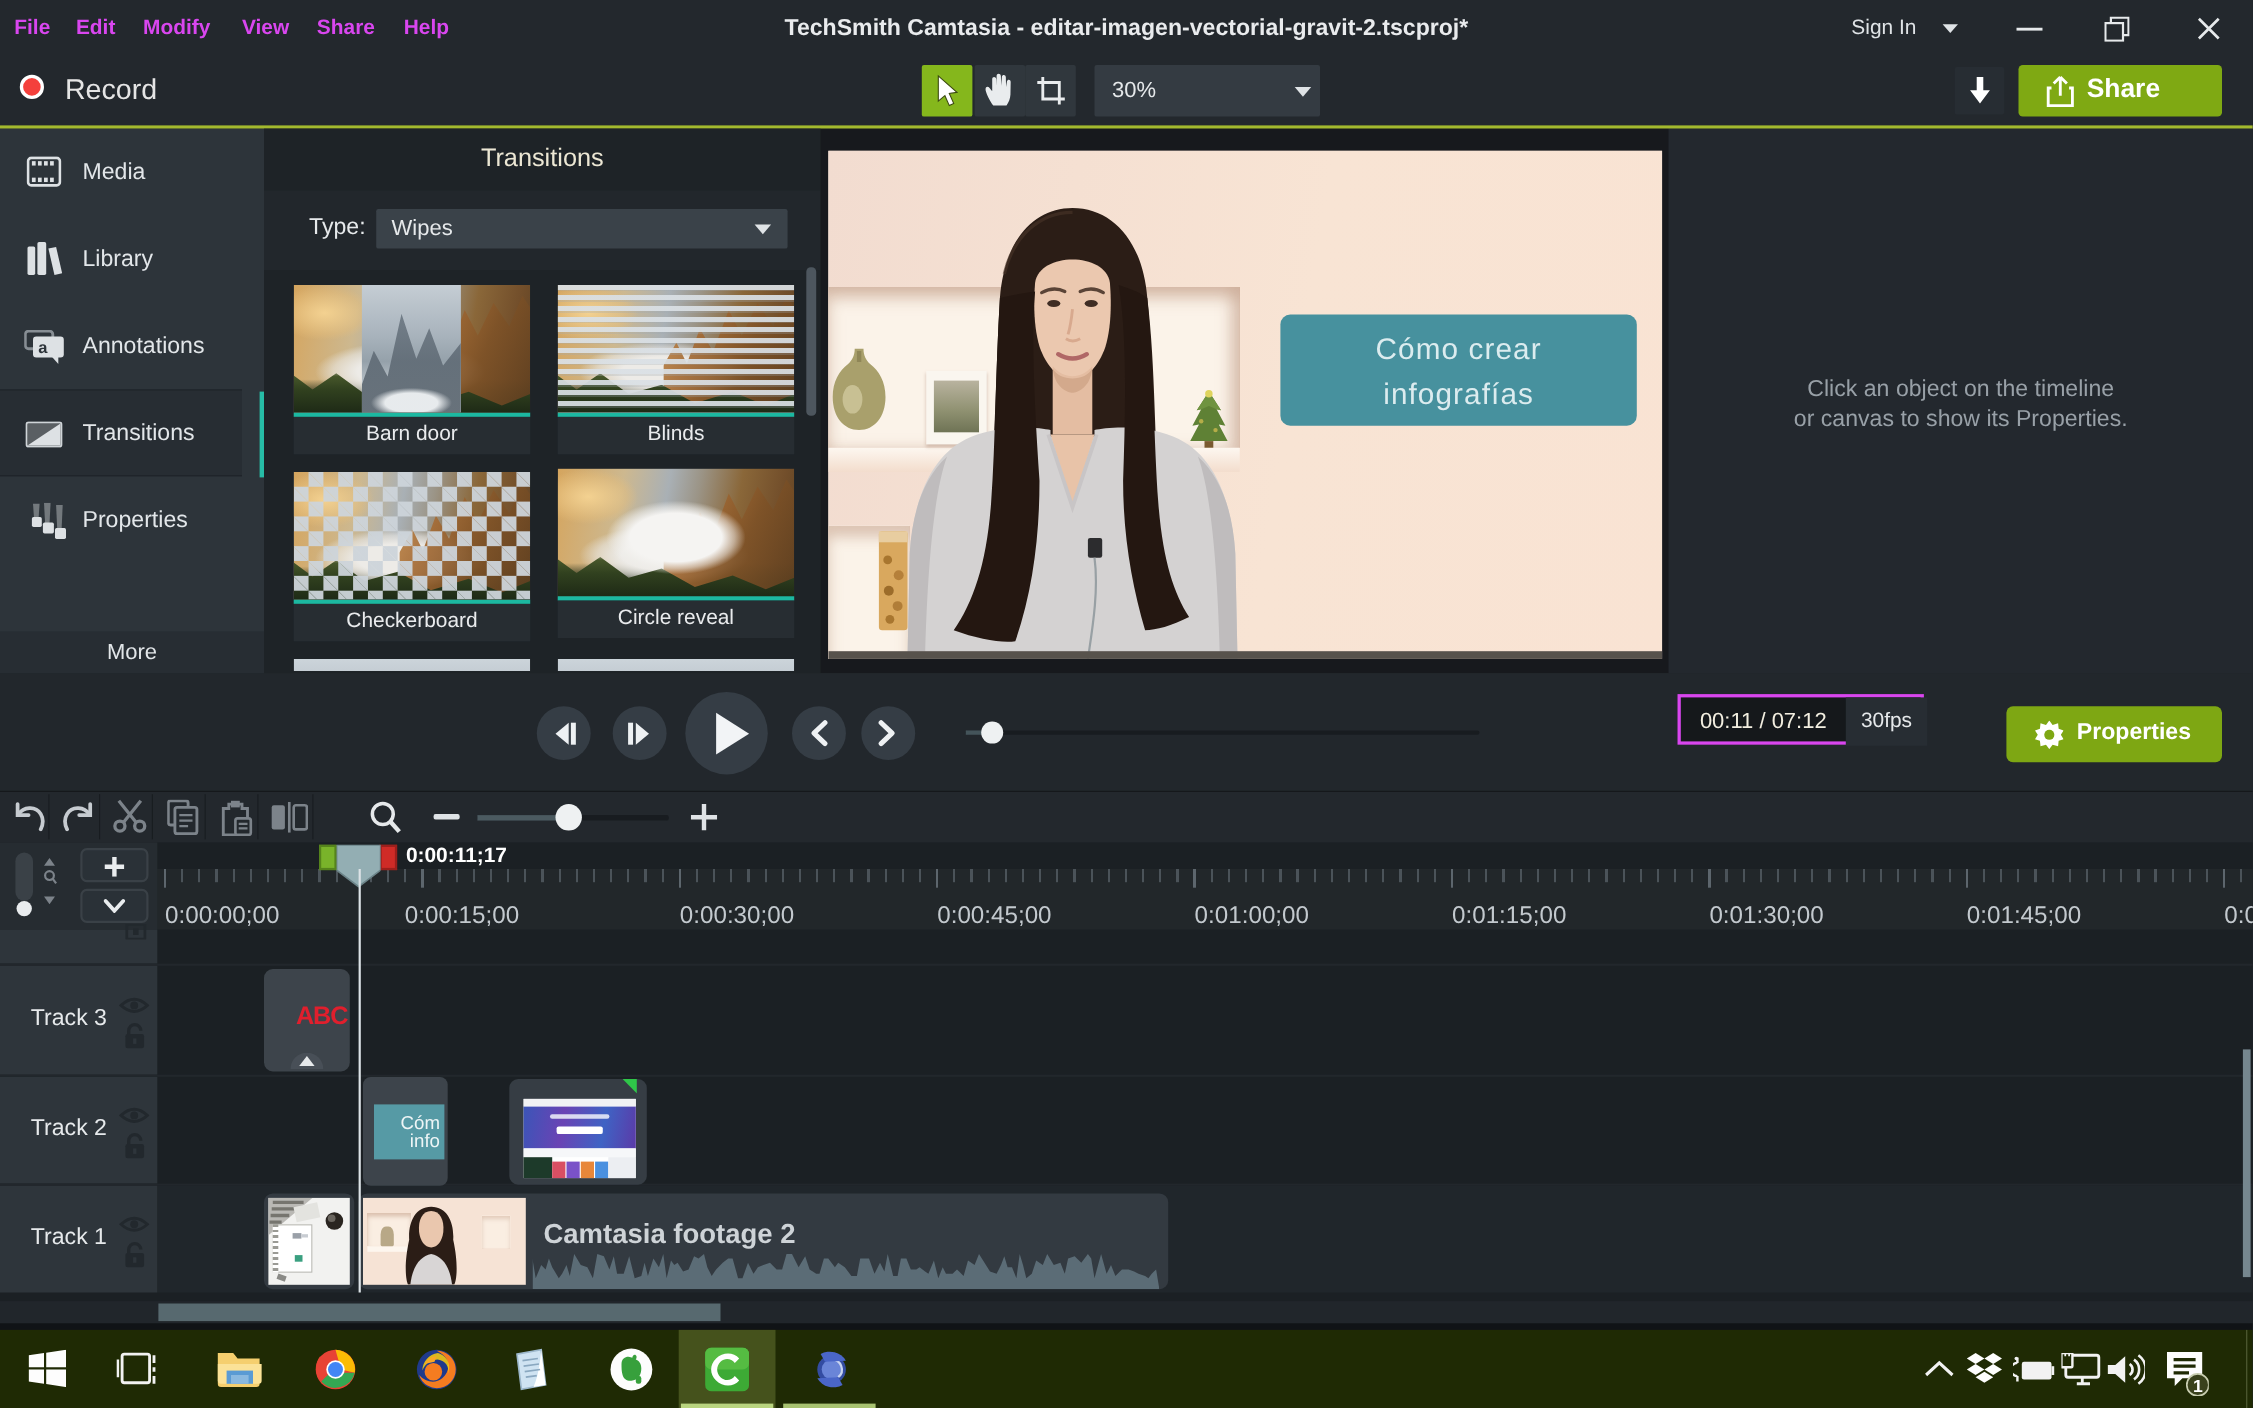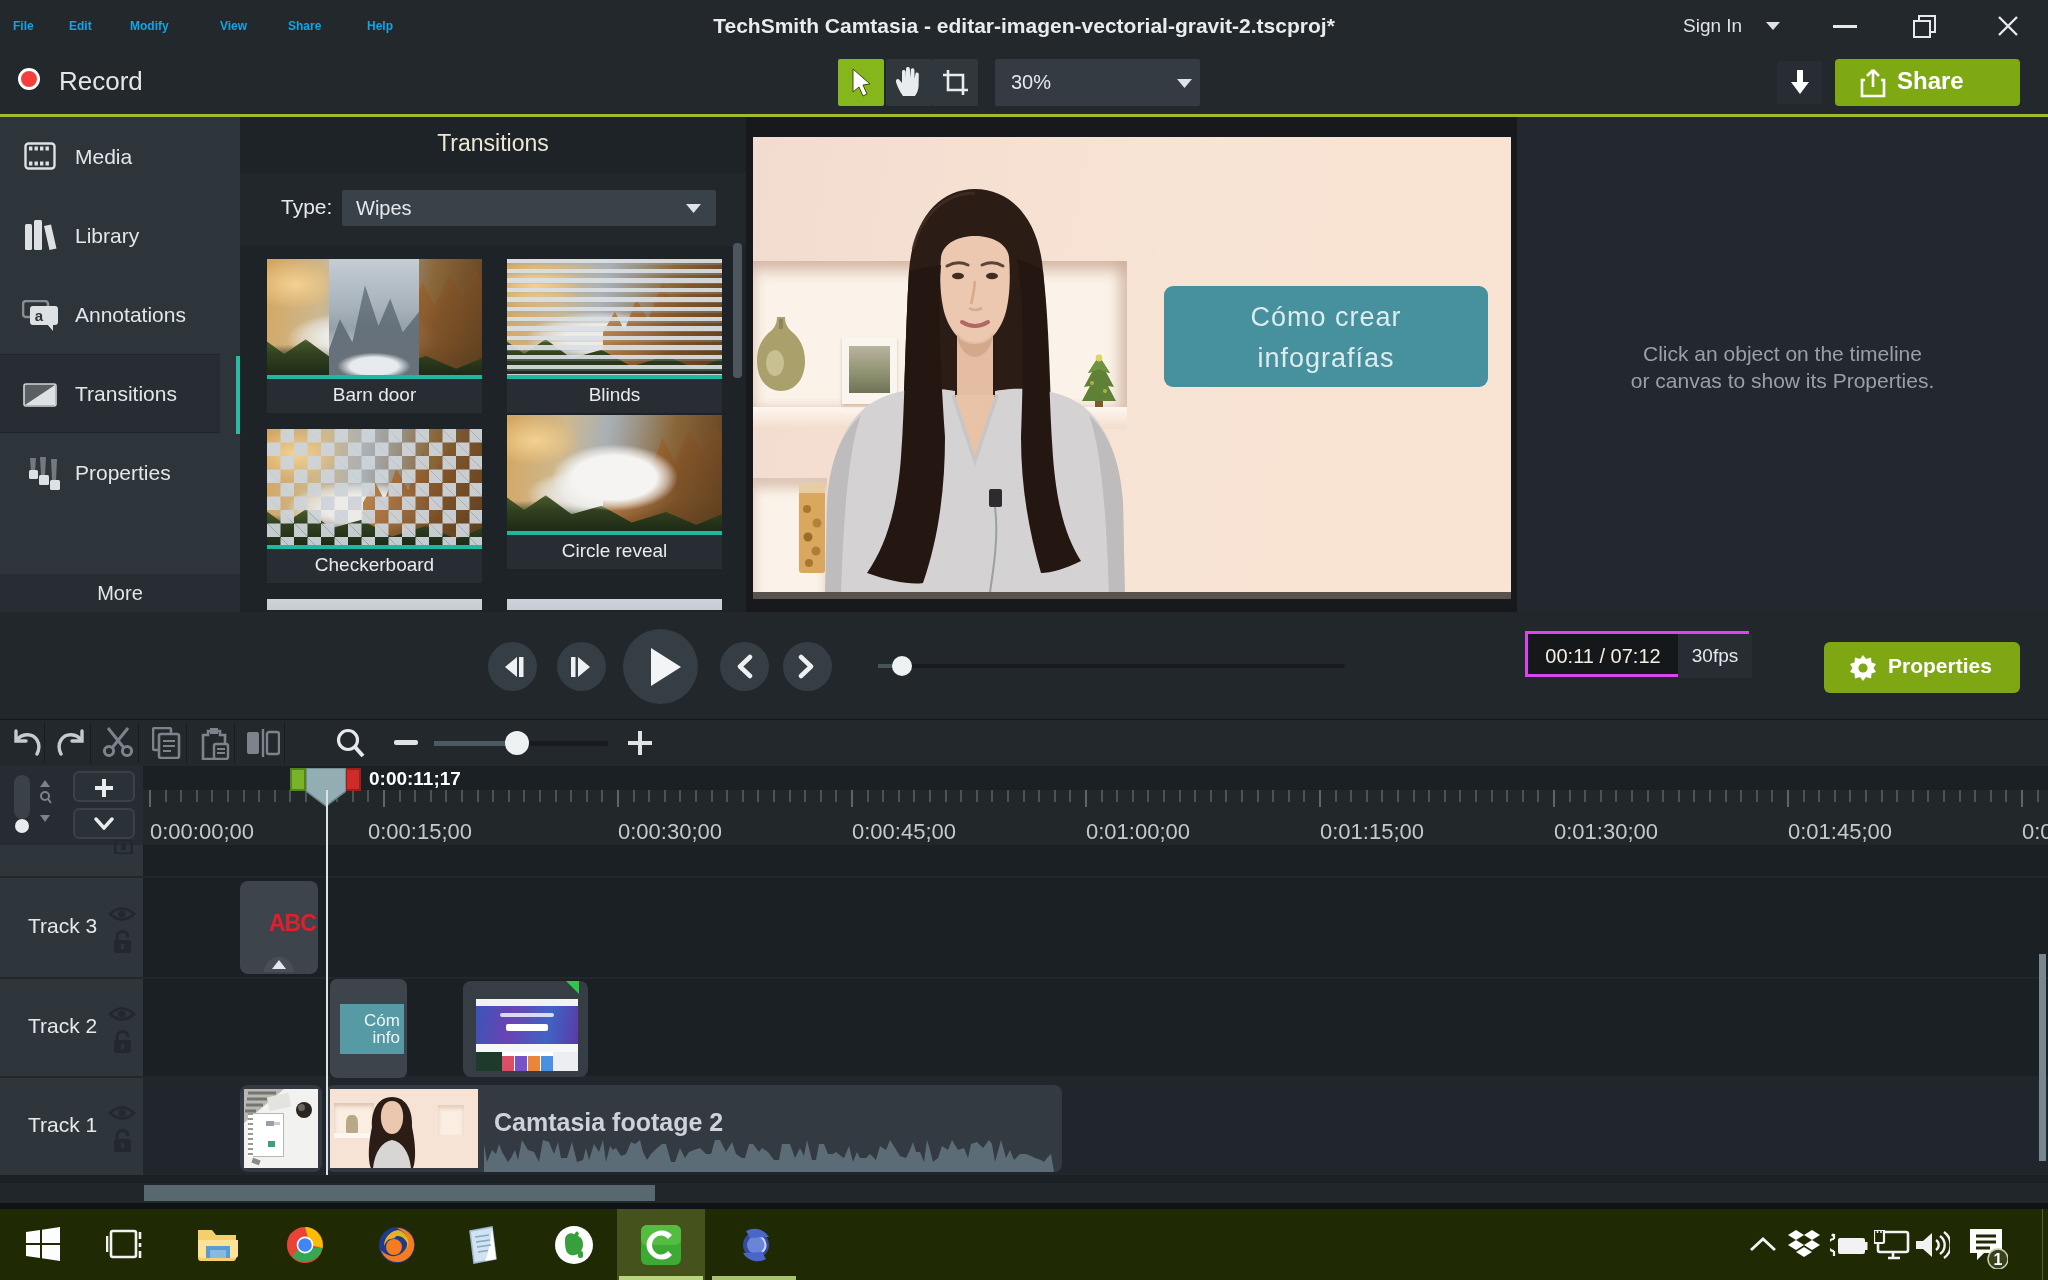--- a/index.html
+++ b/index.html
@@ -1,21 +1,21 @@
 <!DOCTYPE html>
 <html><head>
 <meta charset="utf-8">
 <style>
 * { margin:0; padding:0; box-sizing:border-box; }
 html,body { width:2048px; height:1280px; overflow:hidden; background:#22272c; font-family:"Liberation Sans", sans-serif; }
 #app { position:relative; width:2048px; height:1280px; }
 .abs { position:absolute; }
 
 #menubar { left:0; top:0; width:2048px; height:52px; background:#23282d; }
-.menuitem { position:absolute; top:0; height:52px; line-height:52px; color:#0ea5e9; font-size:12px; font-weight:700; }
+.menuitem { position:absolute; top:0; height:52px; line-height:52px; color:#d946ef; font-size:19px; font-weight:700; }
 #wintitle { position:absolute; top:0; left:0; width:2048px; height:52px; line-height:52px; text-align:center; color:#e9ebed; font-size:21px; font-weight:700; }
 #signin { position:absolute; top:0; left:1683px; height:52px; line-height:52px; color:#dfe3e6; font-size:19px; }
 #recordrow { left:0; top:0; width:2048px; height:114px; background:#23282d; }
 #recbtn { left:18px; top:68px; width:22px; height:22px; border-radius:50%; background:#f4403c; border:3px solid #fff; }
 #reclabel { left:59px; top:66px; color:#e5e5e5; font-size:26px; }
 .toolbtn { position:absolute; top:59px; width:46px; height:47px; background:#30373d; border-radius:2px; }
 #zoomdd { left:995px; top:59px; width:205px; height:47px; background:#343b42; border-radius:2px; color:#e6e9eb; font-size:20px; line-height:47px; padding-left:16px; }
 #greenline { left:0; top:114px; width:2048px; height:3px; background:#a3b92e; }
 
 #sidebar { left:0; top:117px; width:240px; height:495px; background:#2d343a; }
@@ -232,21 +232,21 @@
           <div class="tlabel">Blinds</div>
       </div>
       <div class="tcard" style="left:27px;top:183px;">
         <div class="timg">
             <div class="photoA"></div>
             <div class="checkB"></div>
           </div>
         <div class="tline"></div>
           <div class="tlabel">Checkerboard</div>
       </div>
-      <div class="tcard" style="left:267px;top:169px;">
+      <div class="tcard" style="left:267px;top:180px;">
         <div class="timg">
             <div class="photoA"></div>
             <div class="circleB"></div>
           </div>
         <div class="tline"></div>
           <div class="tlabel">Circle reveal</div>
       </div>
       <div class="tcard" style="left:27px;top:353px;">
           <div class="timg" style="height:11px;">
             <div class="photoB"></div>

